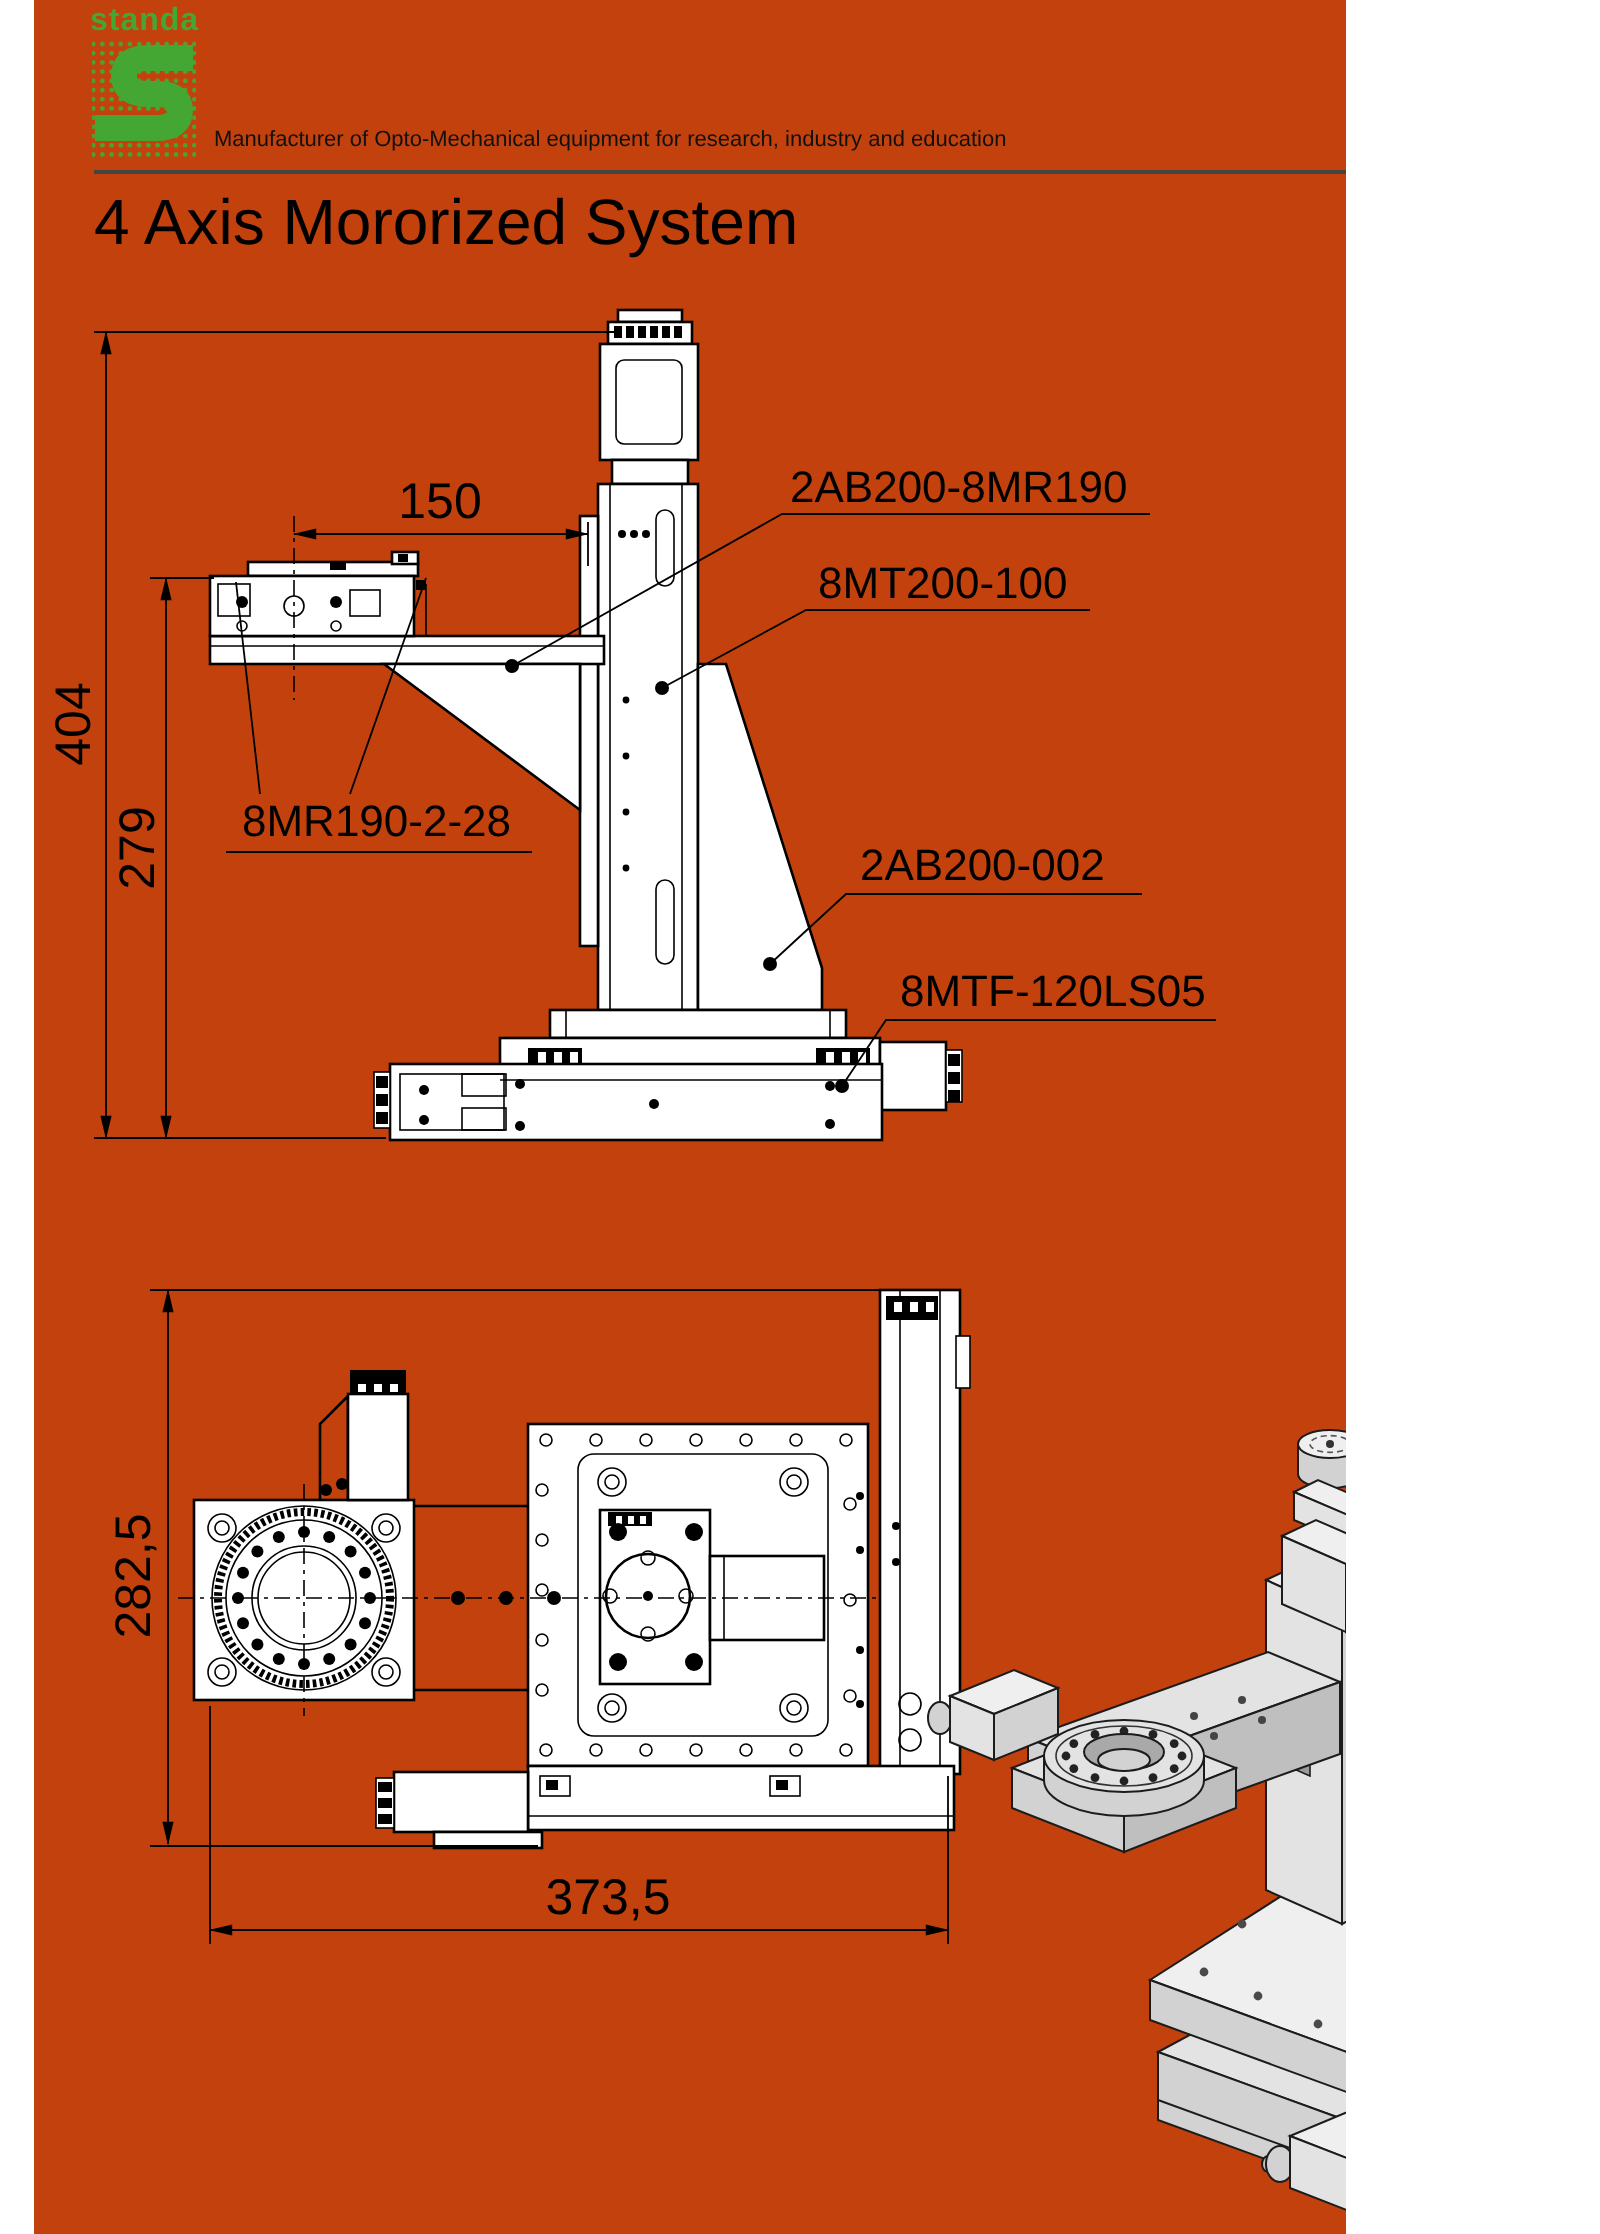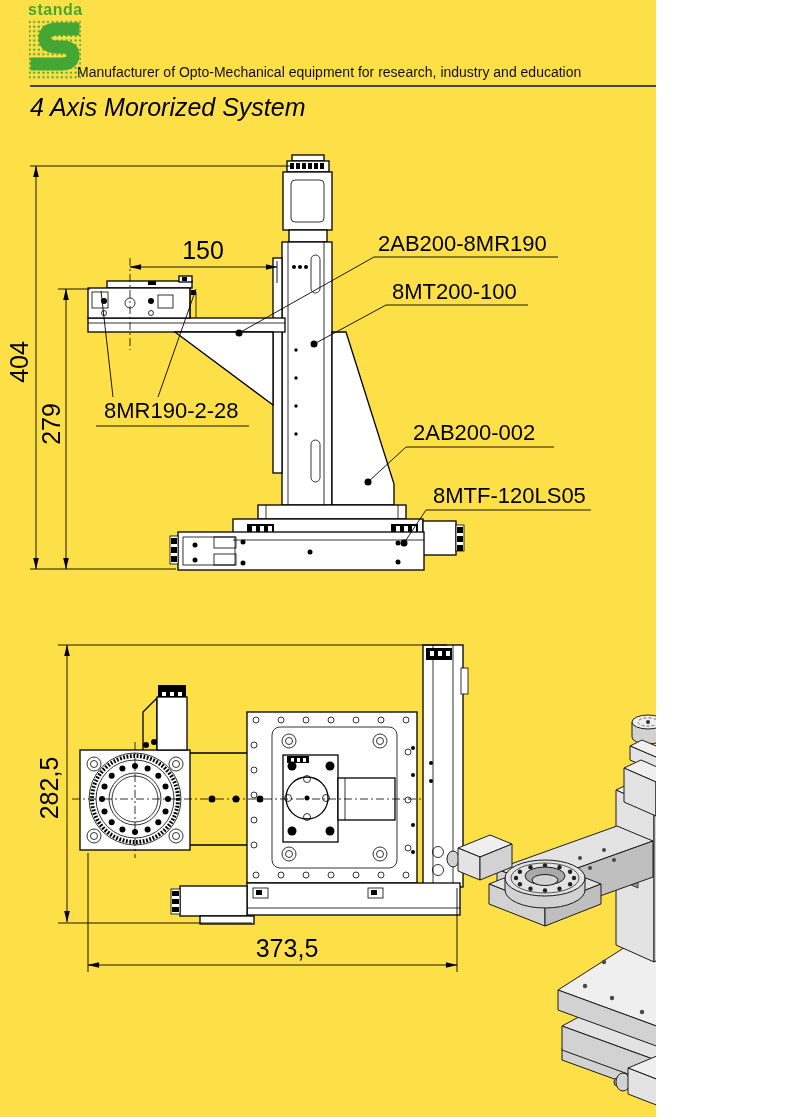--- a/index.html
+++ b/index.html
@@ -1,24 +1,24 @@
 <!DOCTYPE html>
 <html><head>
 <meta charset="utf-8">
 <style>
   html,body{margin:0;padding:0;background:#ffffff;}
-  #page{position:relative;width:656px;height:1117px;background:#fde047;overflow:hidden;
-        font-family:"Liberation Sans",sans-serif;color:#000;}
+  #page{position:relative;width:656px;height:1117px;background:#c2410c;overflow:hidden;
+        font-family:"Liberation Sans",sans-serif;color:#000;margin-left:17px;}
   
   #logo{position:absolute;left:28px;top:2px;}
-  #tagline{position:absolute;left:77px;top:64px;font-size:14px;color:#111;}
+  #tagline{position:absolute;left:90px;top:64px;font-size:11px;color:#111;}
   #contact{position:absolute;left:627px;top:3px;font-size:11px;line-height:11.8px;color:#000;}
   #header-rule{position:absolute;left:30px;top:85px;width:735px;height:2px;background:#444;}
   #title-row{position:absolute;left:0;top:93px;width:800px;height:36px;}
-  #product-title{position:absolute;left:30px;top:0;font-size:25px;font-style:italic;}
+  #product-title{position:absolute;left:30px;top:0;font-size:32px;}
   #drawing-number{position:absolute;left:620px;top:0;width:170px;text-align:center;font-size:25px;font-style:italic;}
   
   #drawing{position:absolute;left:0;top:140px;}
   .ln{stroke:#000;stroke-width:1.3;fill:none;stroke-linejoin:miter;}
   .lnw{stroke:#000;stroke-width:1.3;fill:#fff;stroke-linejoin:miter;}
   .thin{stroke:#000;stroke-width:0.8;fill:none;}
   .thinw{stroke:#000;stroke-width:0.8;fill:#fff;}
   .blk{fill:#000;stroke:none;}
   .dim{stroke:#000;stroke-width:0.9;fill:none;}
   .cl{stroke:#000;stroke-width:0.8;fill:none;stroke-dasharray:8 3 2 3;}

